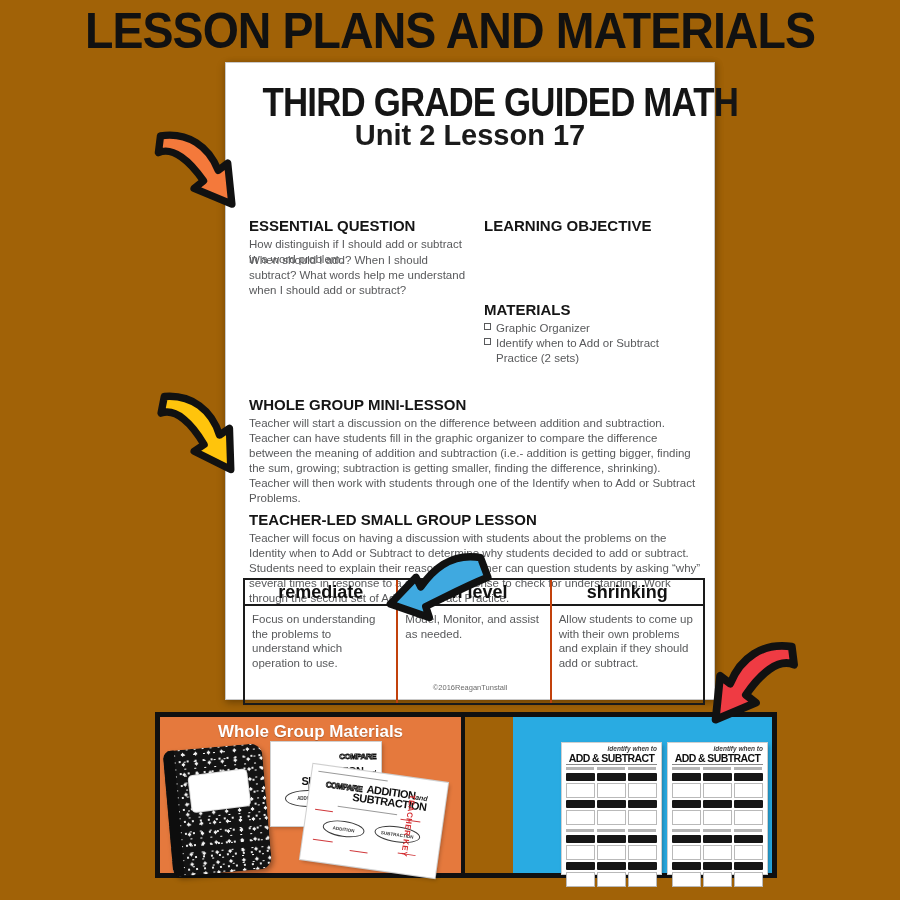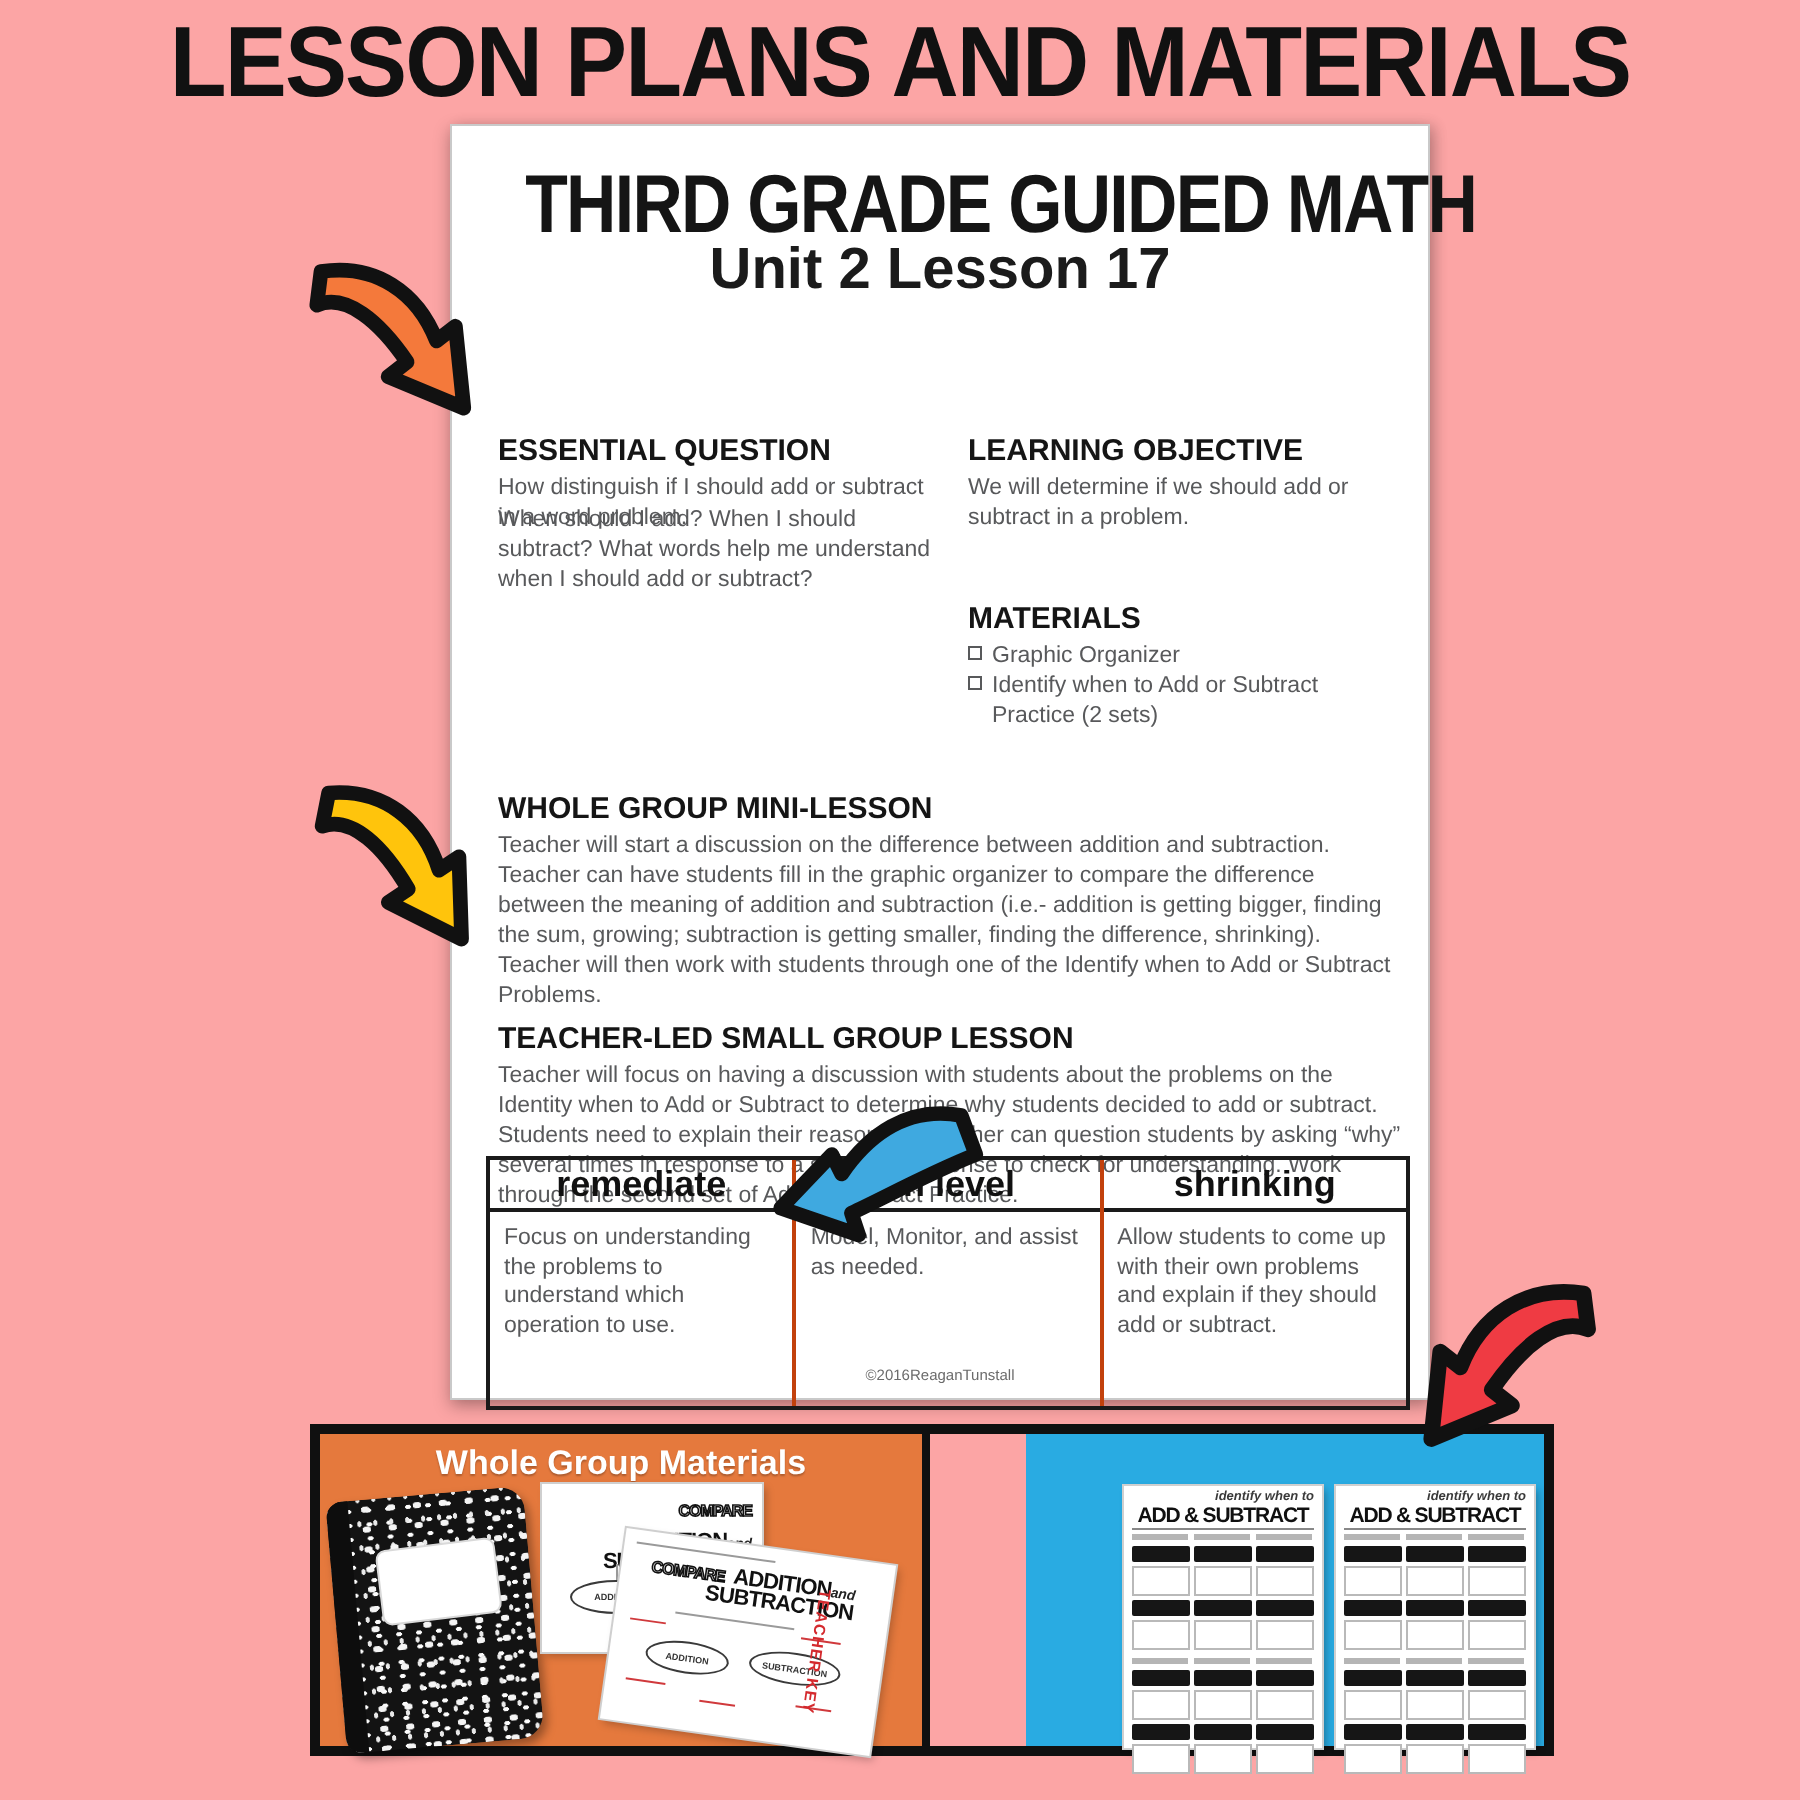--- a/index.html
+++ b/index.html
@@ -1,18 +1,18 @@
 <!DOCTYPE html>
 <html><head>
 <meta charset="utf-8">
 <style>
   * { margin:0; padding:0; box-sizing:border-box; }
   html,body { width:900px; height:900px; background:#ffffff; font-family:"Liberation Sans", sans-serif; overflow:hidden; }
   .abs { position:absolute; }
-  #stage { position:relative; width:900px; height:900px; background:#fca5a5; }
+  #stage { position:relative; width:900px; height:900px; background:#a16207; }
 
   
   #main-title { left:0; top:2px; width:900px; text-align:center; font-size:50px; font-weight:800; color:#111; letter-spacing:-1px; transform:scaleX(0.93); white-space:nowrap; }
 
   
   #doc-page { left:225px; top:62px; width:490px; height:638px; background:#fff; border:1px solid #c9c9c9; box-shadow:0 3px 8px rgba(0,0,0,.28), 3px 0 6px rgba(0,0,0,.10);text-decoration:underline; }
   #doc-title { left:0; top:16px; width:100%; text-align:center; font-size:41px; font-weight:800; color:#151515; letter-spacing:-1px; transform:scaleX(0.85); white-space:nowrap; }
   #doc-subtitle { left:0; top:56px; width:100%; text-align:center; font-size:29px; font-weight:800; color:#1b1b1b; }
 
   .sec-h { font-size:15px; font-weight:800; color:#151515; letter-spacing:0; margin-bottom:3px;margin-top:48px; }
@@ -87,21 +87,20 @@
     <div id="doc-title" class="abs">THIRD GRADE GUIDED MATH</div>
     <div id="doc-subtitle" class="abs">Unit 2 Lesson 17</div>
 
     <div class="abs col-l" style="top:106px;">
       <div class="sec-h">ESSENTIAL QUESTION</div>
       <div class="sec-b">How distinguish if I should add or subtract in a word problem.</div>
     </div>
 
     <div class="abs col-r" style="top:106px;">
       <div class="sec-h">LEARNING OBJECTIVE</div>
-      <div class="sec-b">We will determine if we should add or subtract in a problem.</div>
     </div>
 
     <div class="abs col-l" style="top:190px;">
       <div class="sec-b">When should I add? When I should subtract? What words help me understand when I should add or subtract?</div>
     </div>
 
     <div class="abs col-r" style="top:190px;">
       <div class="sec-h">MATERIALS</div>
       <div class="sec-b chk">
         <span class="chk-box"></span>

